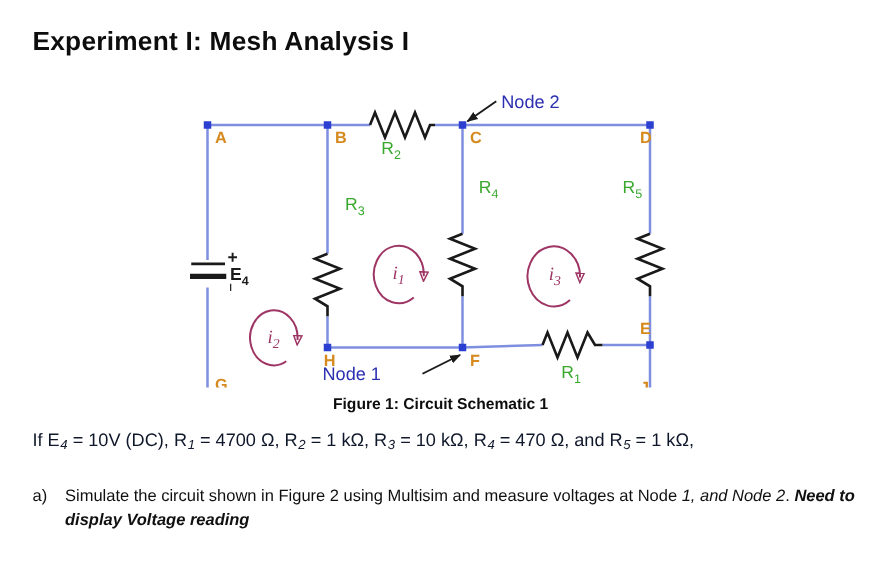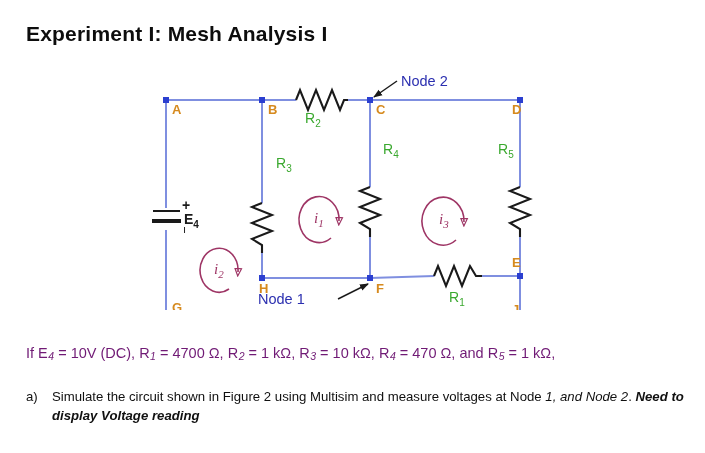--- a/index.html
+++ b/index.html
@@ -8,21 +8,20 @@
     background: #ffffff;
   }
   #page {
     position: relative;
     width: 705px;
     height: 453px;
     background: #ffffff;
     overflow: hidden;
     font-family: "Liberation Sans", sans-serif;
     color: #000000;
-    border-radius: 25px;
   }
   #title {
     position: absolute;
     left: 26px;
     top: 22px;
     font-size: 21px;
     font-weight: bold;
     letter-spacing: 0.2px;
     color: #0d0d0d;
     white-space: nowrap;
@@ -43,21 +42,21 @@
     font-size: 12.5px;
     font-weight: bold;
     color: #0d0d0d;
   }
   #figcaption .cap-num { font-weight: bold; }
   #values-line {
     position: absolute;
     left: 26px;
     top: 345px;
     font-size: 14.5px;
-    color: #701a75;
+    color: #0f172a;
     white-space: nowrap;
     text-align: center;
   }
   #values-line .sub {
     font-size: 10.5px;
     font-style: italic;
     vertical-align: -0.22em;
     padding-left: 0.5px;
   }
   #task-a {
@@ -231,20 +230,23 @@
         <tspan>i</tspan><tspan dy="4" font-size="11">3</tspan>
       </text>
     </g>
 
     <g font-family="Liberation Sans, sans-serif" font-size="14.5" fill="#2b2fb0">
       <text x="401" y="26">Node 2</text>
       <text x="258" y="244">Node 1</text>
     </g>
   </svg>
 
+  <div id="figcaption">
+    <span>Figure 1: Circuit Schematic </span><span class="cap-num">1</span>
+  </div>
 
   <div id="values-line">
     <span>If </span><span>E</span><span class="sub">4</span><span> = 10V (DC), </span><span>R</span><span class="sub">1</span><span> = 4700 Ω, </span><span>R</span><span class="sub">2</span><span> = 1 kΩ, </span><span>R</span><span class="sub">3</span><span> = 10 kΩ, </span><span>R</span><span class="sub">4</span><span> = 470 Ω, and </span><span>R</span><span class="sub">5</span><span> = 1 kΩ,</span>
   </div>
 
   <div id="task-a">
     <span class="marker">a)</span>
     <span class="body"><span>Simulate the circuit shown in Figure 2 using Multisim and measure voltages at Node </span><span class="ital">1, and Node 2</span><span>. </span><span class="boldital">Need to display Voltage reading</span></span>
   </div>
 

